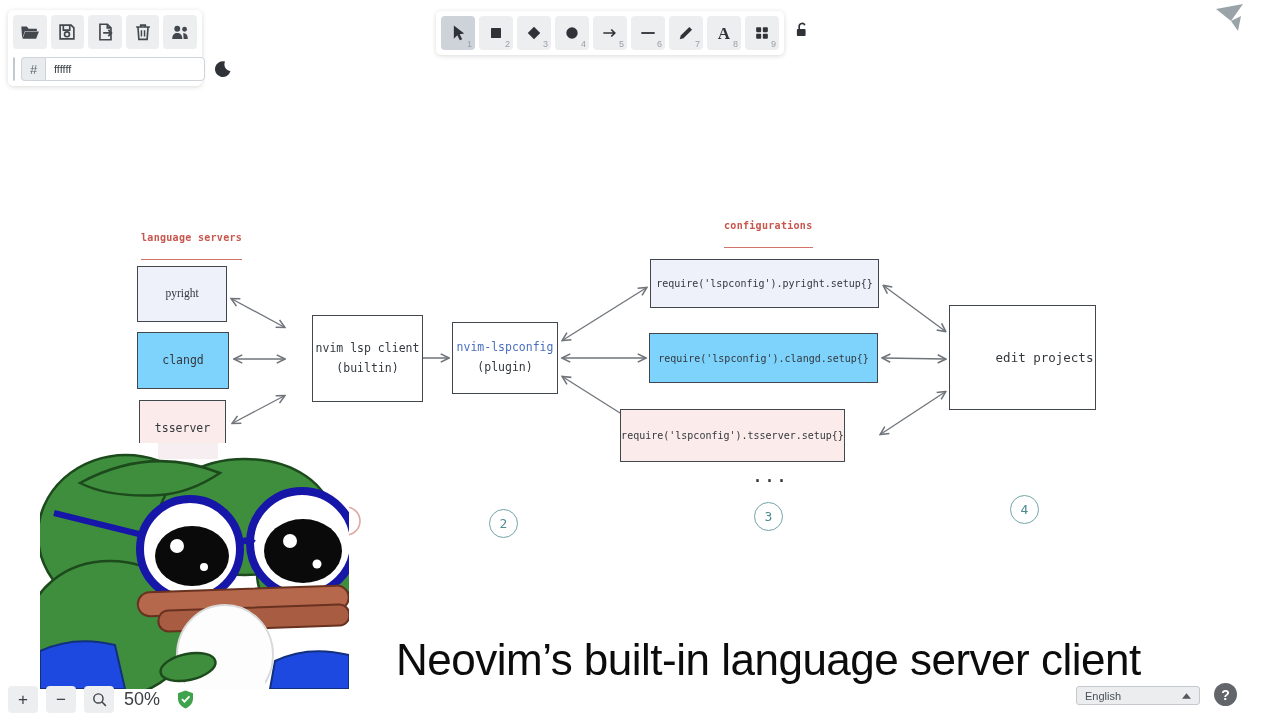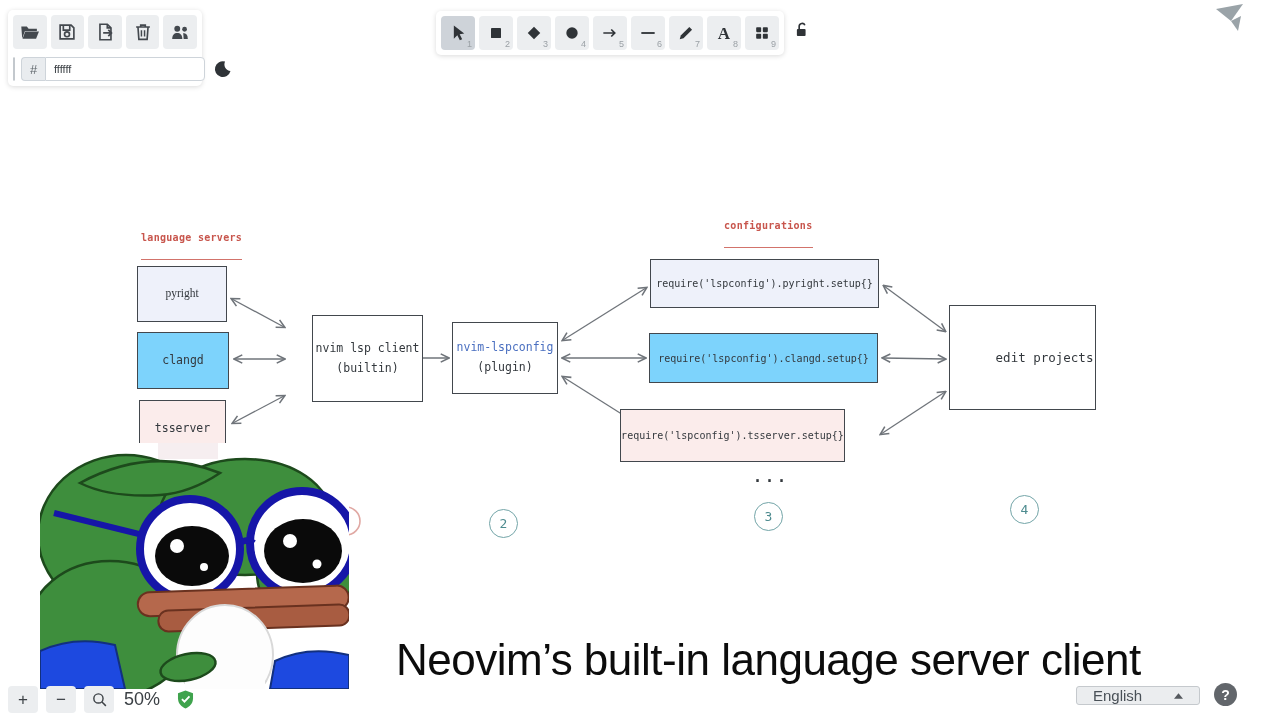--- a/index.html
+++ b/index.html
@@ -92,21 +92,21 @@
     width:30px; height:27px; border:none; border-radius:4px; background:#eceef0;
     font-size:17px; color:#3b4045; display:flex; align-items:center; justify-content:center;
     cursor:pointer; font-family:"Liberation Sans", sans-serif;
   }
   .zoom-value { font-size:18px; color:#3b4045; margin-left:2px; }
   .shield-badge { margin-left:8px; display:flex; }
   .lang-select {
     position:absolute; left:1076px; top:686px; width:124px; height:19px;
     background:#ebedef; border:1px solid #c5c9cd; border-radius:3px;
     display:flex; align-items:center; justify-content:space-between;
-    padding:0 16px; font-size:15px; color:#495057; cursor:pointer;
+    padding:0 8px; font-size:11px; color:#495057; cursor:pointer;
   }
   .help-btn {
     position:absolute; left:1214px; top:683px; width:23px; height:23px;
     border-radius:50%; background:#62666b; color:#fff; border:none;
     font-size:14px; font-weight:bold; display:flex; align-items:center;
     justify-content:center; cursor:pointer; font-family:"Liberation Sans", sans-serif;
   }
   .corner-cursor { position:absolute; left:1214px; top:3px; }
 </style>
 </head>

